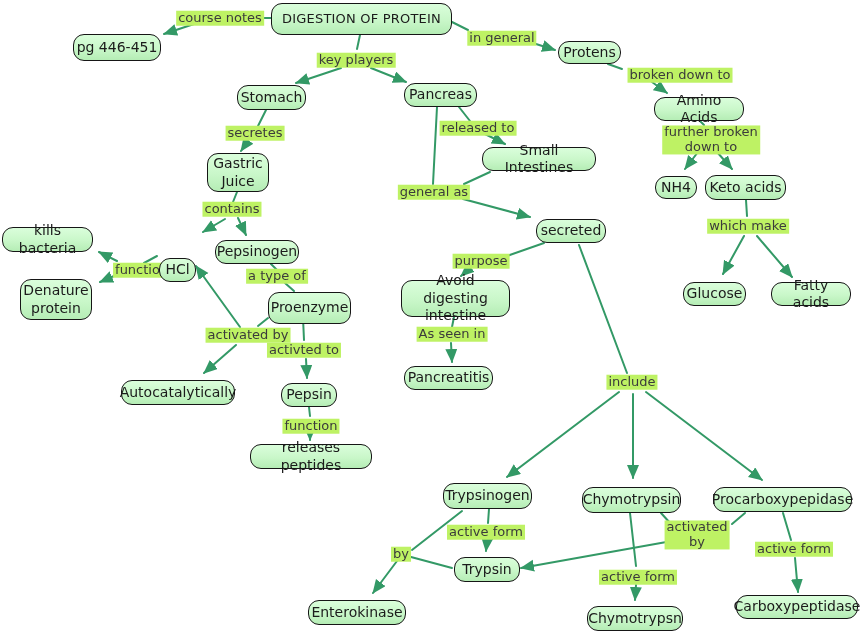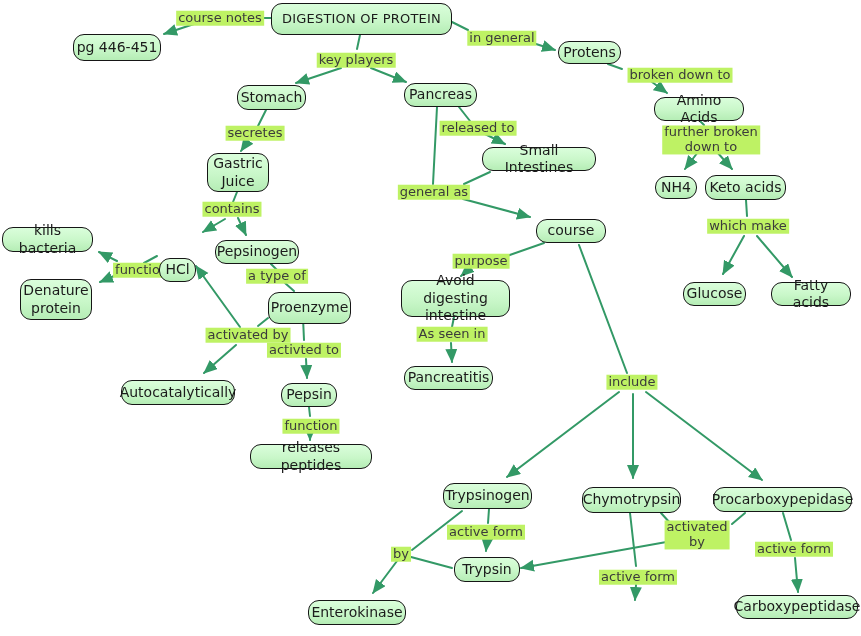--- a/index.html
+++ b/index.html
@@ -145,40 +145,41 @@
     <div class="node" style="left: 73px; top: 34px; width: 88px; height: 27px;">pg 446-451</div>
     <div class="node" style="left: 558px; top: 41px; width: 63px; height: 23px;">Protens</div>
     <div class="node" style="left: 237px; top: 85px; width: 69px; height: 25px;">Stomach</div>
     <div class="node" style="left: 404px; top: 83px; width: 73px; height: 24px;">Pancreas</div>
     <div class="node" style="left: 654px; top: 97px; width: 90px; height: 24px;">Amino Acids</div>
     <div class="node" style="left: 482px; top: 147px; width: 114px; height: 24px;">Small Intestines</div>
     <div class="node" style="left: 655px; top: 176px; width: 42px; height: 23px;">NH4</div>
     <div class="node" style="left: 705px; top: 175px; width: 81px; height: 25px;">Keto acids</div>
     <div class="node" style="left: 207px; top: 153px; width: 62px; height: 39px;">Gastric
 Juice</div>
-    <div class="node" style="left: 536px; top: 219px; width: 70px; height: 24px;">course</div>
+    <div class="node" style="left: 536px; top: 219px; width: 70px; height: 24px;">secreted</div>
     <div class="node" style="left: 2px; top: 227px; width: 91px; height: 25px;">kills bacteria</div>
     <div class="node" style="left: 159px; top: 238px; width: 37px; height: 24px; margin-top: 20px;">HCl</div>
     <div class="node" style="left: 215px; top: 240px; width: 84px; height: 24px;">Pepsinogen</div>
     <div class="node" style="left: 20px; top: 279px; width: 72px; height: 41px;">Denature
 protein</div>
     <div class="node" style="left: 268px; top: 292px; width: 83px; height: 32px;">Proenzyme</div>
     <div class="node" style="left: 401px; top: 280px; width: 109px; height: 37px;">Avoid digesting
 intestine</div>
     <div class="node" style="left: 683px; top: 282px; width: 63px; height: 24px;">Glucose</div>
     <div class="node" style="left: 771px; top: 282px; width: 80px; height: 24px;">Fatty acids</div>
     <div class="node" style="left: 404px; top: 366px; width: 89px; height: 24px;">Pancreatitis</div>
     <div class="node" style="left: 121px; top: 380px; width: 114px; height: 25px;">Autocatalytically</div>
     <div class="node" style="left: 281px; top: 383px; width: 56px; height: 24px;">Pepsin</div>
     <div class="node" style="left: 250px; top: 444px; width: 122px; height: 25px;">releases peptides</div>
     <div class="node" style="left: 443px; top: 483px; width: 89px; height: 26px;">Trypsinogen</div>
     <div class="node" style="left: 713px; top: 487px; width: 139px; height: 25px;">Procarboxypepidase</div>
     <div class="node" style="left: 582px; top: 487px; width: 99px; height: 26px;">Chymotrypsin</div>
     <div class="node" style="left: 454px; top: 557px; width: 66px; height: 25px;">Trypsin</div>
     <div class="node" style="left: 308px; top: 600px; width: 98px; height: 25px;">Enterokinase</div>
+    <div class="node" style="left: 587px; top: 606px; width: 96px; height: 25px;">Chymotrypsn</div>
     <div class="node" style="left: 736px; top: 595px; width: 122px; height: 24px;">Carboxypeptidase</div>
     <div class="edge-label" style="left: 220px; top: 18px;">course notes</div>
     <div class="edge-label" style="left: 502px; top: 38px;">in general</div>
     <div class="edge-label" style="left: 356px; top: 60px;">key players</div>
     <div class="edge-label" style="left: 680px; top: 75px;">broken down to</div>
     <div class="edge-label" style="left: 478px; top: 128px;">released to</div>
     <div class="edge-label" style="left: 255px; top: 133px;">secretes</div>
     <div class="edge-label" style="left: 711px; top: 140px;">further broken
 down to</div>
     <div class="edge-label" style="left: 434px; top: 192px;">general as</div>

